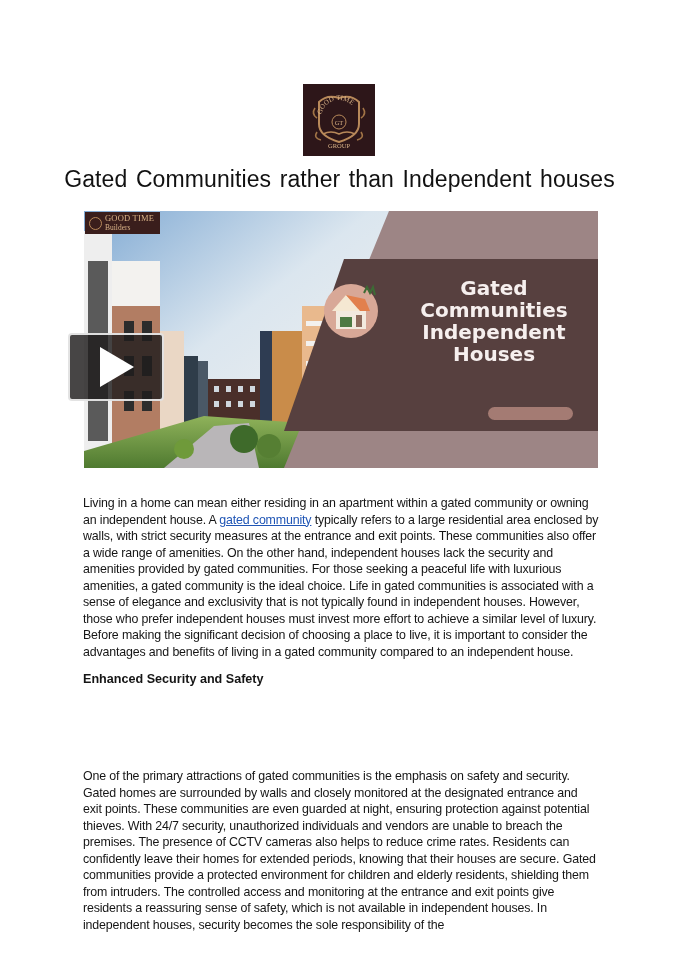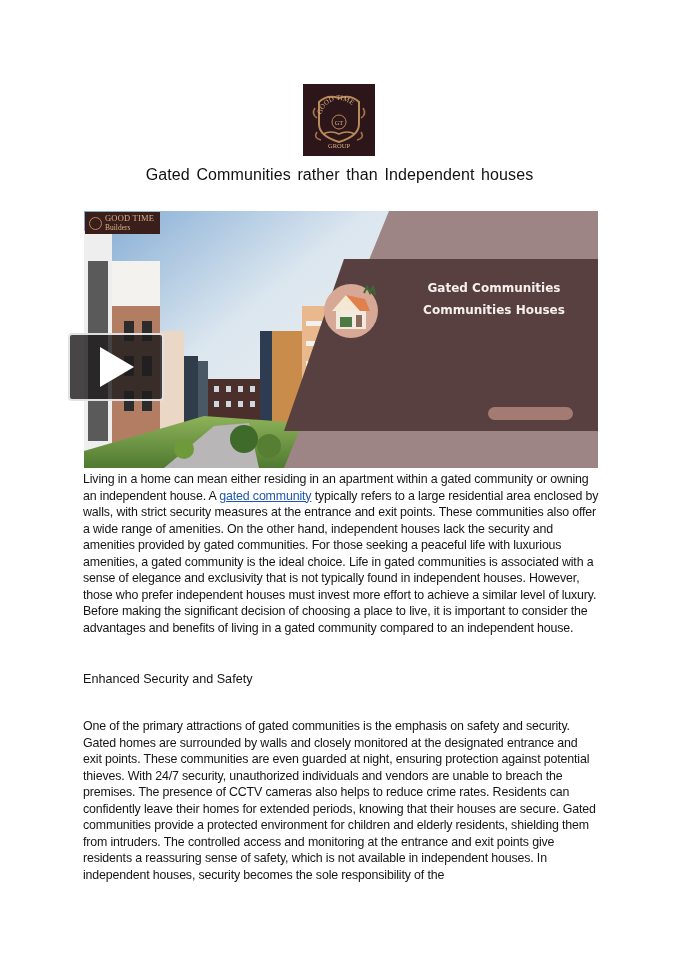--- a/index.html
+++ b/index.html
@@ -1,40 +1,40 @@
 <!DOCTYPE html>
 <html><head>
   <meta charset="utf-8">
   <style>
     html, body { margin: 0; padding: 0; background: #ffffff; }
     body { width: 679px; height: 960px; position: relative; overflow: hidden; font-family: "Liberation Sans", sans-serif; color: #111; }
 
     .logo { position: absolute; left: 303px; top: 84px; width: 72px; height: 72px; background: #2d1619; display: flex; align-items: center; justify-content: center; }
     .logo svg { width: 64px; height: 64px; }
 
-    .doc-title { position: absolute; left: 0; width: 679px; top: 166px; text-align: center; font-size: 16px; color: #111; letter-spacing: 0.1px; word-spacing: 2px; }
+    .doc-title { position: absolute; left: 0; width: 679px; top: 166px; text-align: center; font-size: 23px; color: #111; letter-spacing: 0.1px; word-spacing: 2px; }
 
     .hero { position: absolute; left: 84px; top: 211px; width: 514px; height: 257px; overflow: hidden; background: #9d8585; }
     .hero-photo { position: absolute; left: 0; top: 0; width: 514px; height: 257px; }
     .hero-badge { position: absolute; left: 1px; top: 1px; width: 75px; height: 22px; background: #3a1e1c; display: flex; align-items: center; gap: 3px; padding-left: 4px; box-sizing: border-box; }
     .hero-badge .badge-mark { width: 13px; height: 13px; border-radius: 50%; border: 1.5px solid #b8895a; box-sizing: border-box; }
     .hero-badge .badge-text { display: flex; flex-direction: column; line-height: 9px; font-family: "Liberation Serif", serif; color: #d8b287; }
     .hero-badge .badge-line1 { font-size: 8.5px; letter-spacing: 0.2px; }
     .hero-badge .badge-line2 { font-size: 7.5px; }
 
-    .hero-heading { position: absolute; left: 300px; top: 66px; width: 220px; text-align: center; color: #f6efee; font-family: "DejaVu Sans", sans-serif; font-weight: bold; font-size: 12px; line-height: 22px; }
+    .hero-heading { position: absolute; left: 300px; top: 66px; width: 220px; text-align: center; color: #f6efee; font-family: "DejaVu Sans", sans-serif; font-weight: bold; font-size: 20px; line-height: 22px; }
     .hero-pill { position: absolute; left: 404px; top: 196px; width: 85px; height: 13px; border-radius: 7px; background: #a47b73; }
 
     .play-button { position: absolute; left: 68px; top: 333px; width: 96px; height: 68px; background: rgba(30,28,28,0.82); border: 2px solid rgba(255,255,255,0.85); border-radius: 4px; box-sizing: border-box; display: flex; align-items: center; justify-content: center; cursor: pointer; }
     .play-button svg { width: 40px; height: 44px; }
 
-    .body-text { position: absolute; left: 83px; width: 516px; font-size: 12.4px; line-height: 16.55px; color: #151515; letter-spacing: -0.15px; }
+    .body-text { position: absolute; left: 83px; width: 516px; font-size: 12.4px; line-height: 16.55px; color: #151515; letter-spacing: -0.15px; margin-top: 24px; }
     .para1 { top: 471px; }
-    .section-heading { position: absolute; left: 83px; top: 672px; font-size: 12.6px; font-weight: normal; color: #151515; }
-    .para2 { top: 718px; }
+    .section-heading { position: absolute; left: 83px; top: 672px; font-size: 12.6px; font-weight: bold; color: #151515; }
+    .para2 { top: 744px; }
     .link { color: #1f55b5; text-decoration: underline; }
   </style>
 </head>
 <body>
 
 <div class="logo">
   <svg viewBox="0 0 64 64">
     <defs>
       <path id="arcTop" d="M14,30 A18,18 0 0 1 50,30"></path>
     </defs>
@@ -121,21 +121,21 @@
   <div class="hero-badge">
     <div class="badge-mark"></div>
     <div class="badge-text">
       <span class="badge-line1">GOOD TIME</span>
       <span class="badge-line2">Builders</span>
     </div>
   </div>
 
   <div class="hero-heading">
     <div>Gated Communities</div>
-    <div>Communities Houses</div>
+    <div>Independent Houses</div>
   </div>
   <div class="hero-pill"></div>
 </div>
 
 <div class="play-button">
   <svg viewBox="0 0 40 44">
     <polygon points="4,2 38,22 4,42" fill="#ffffff"></polygon>
   </svg>
 </div>
 

